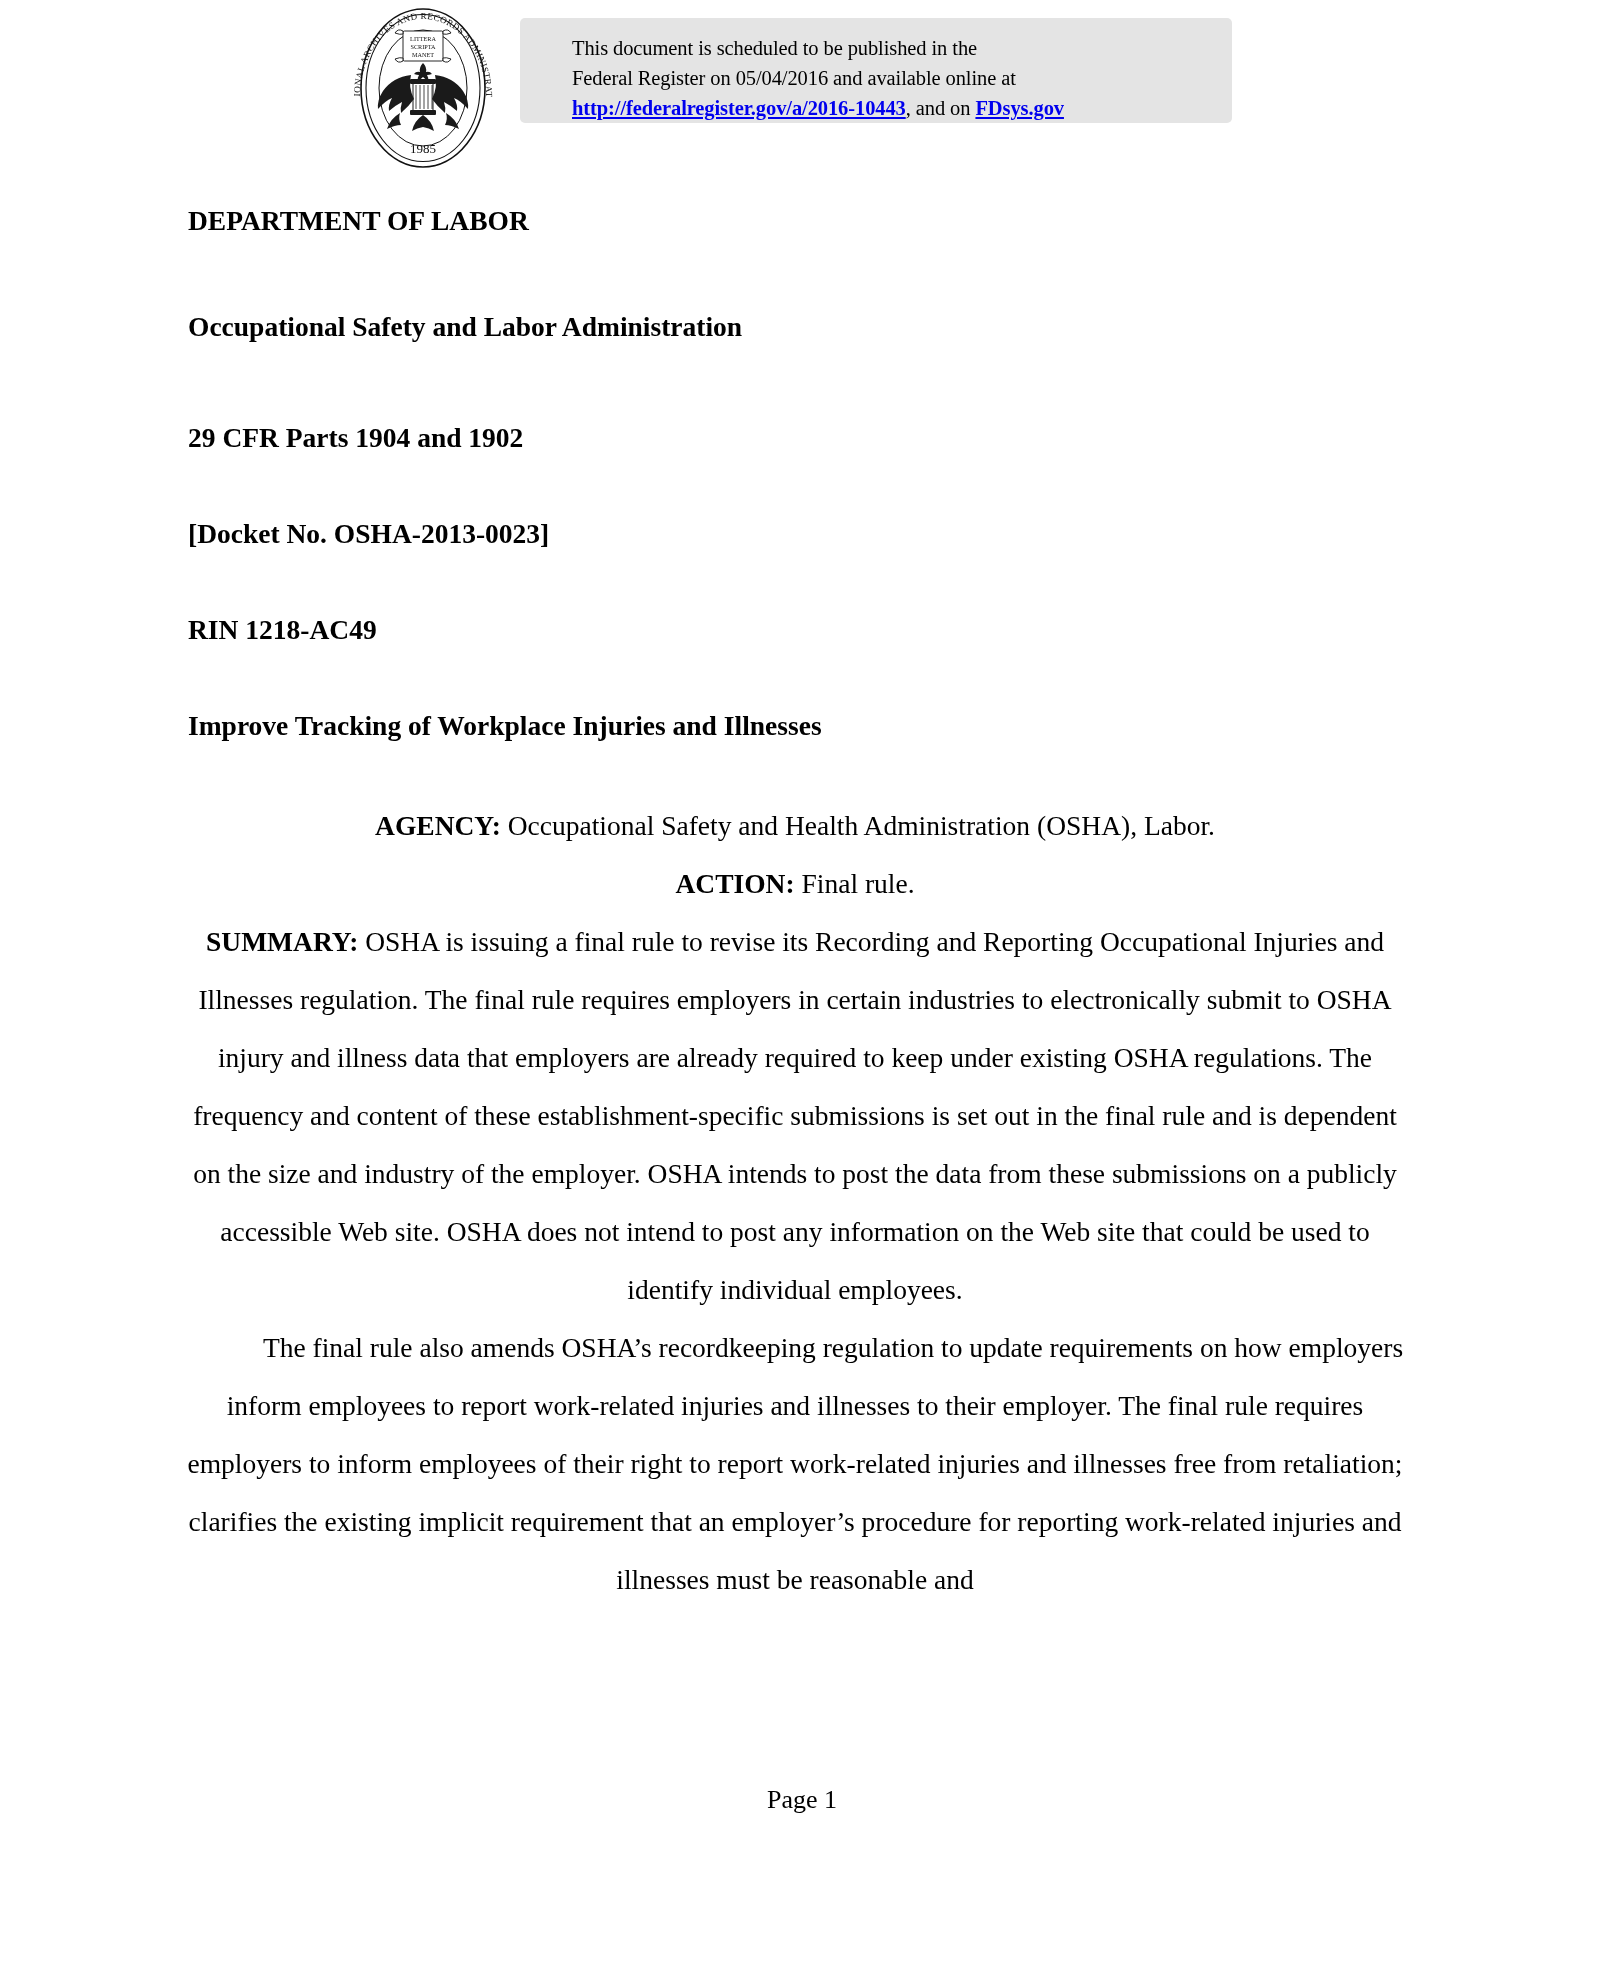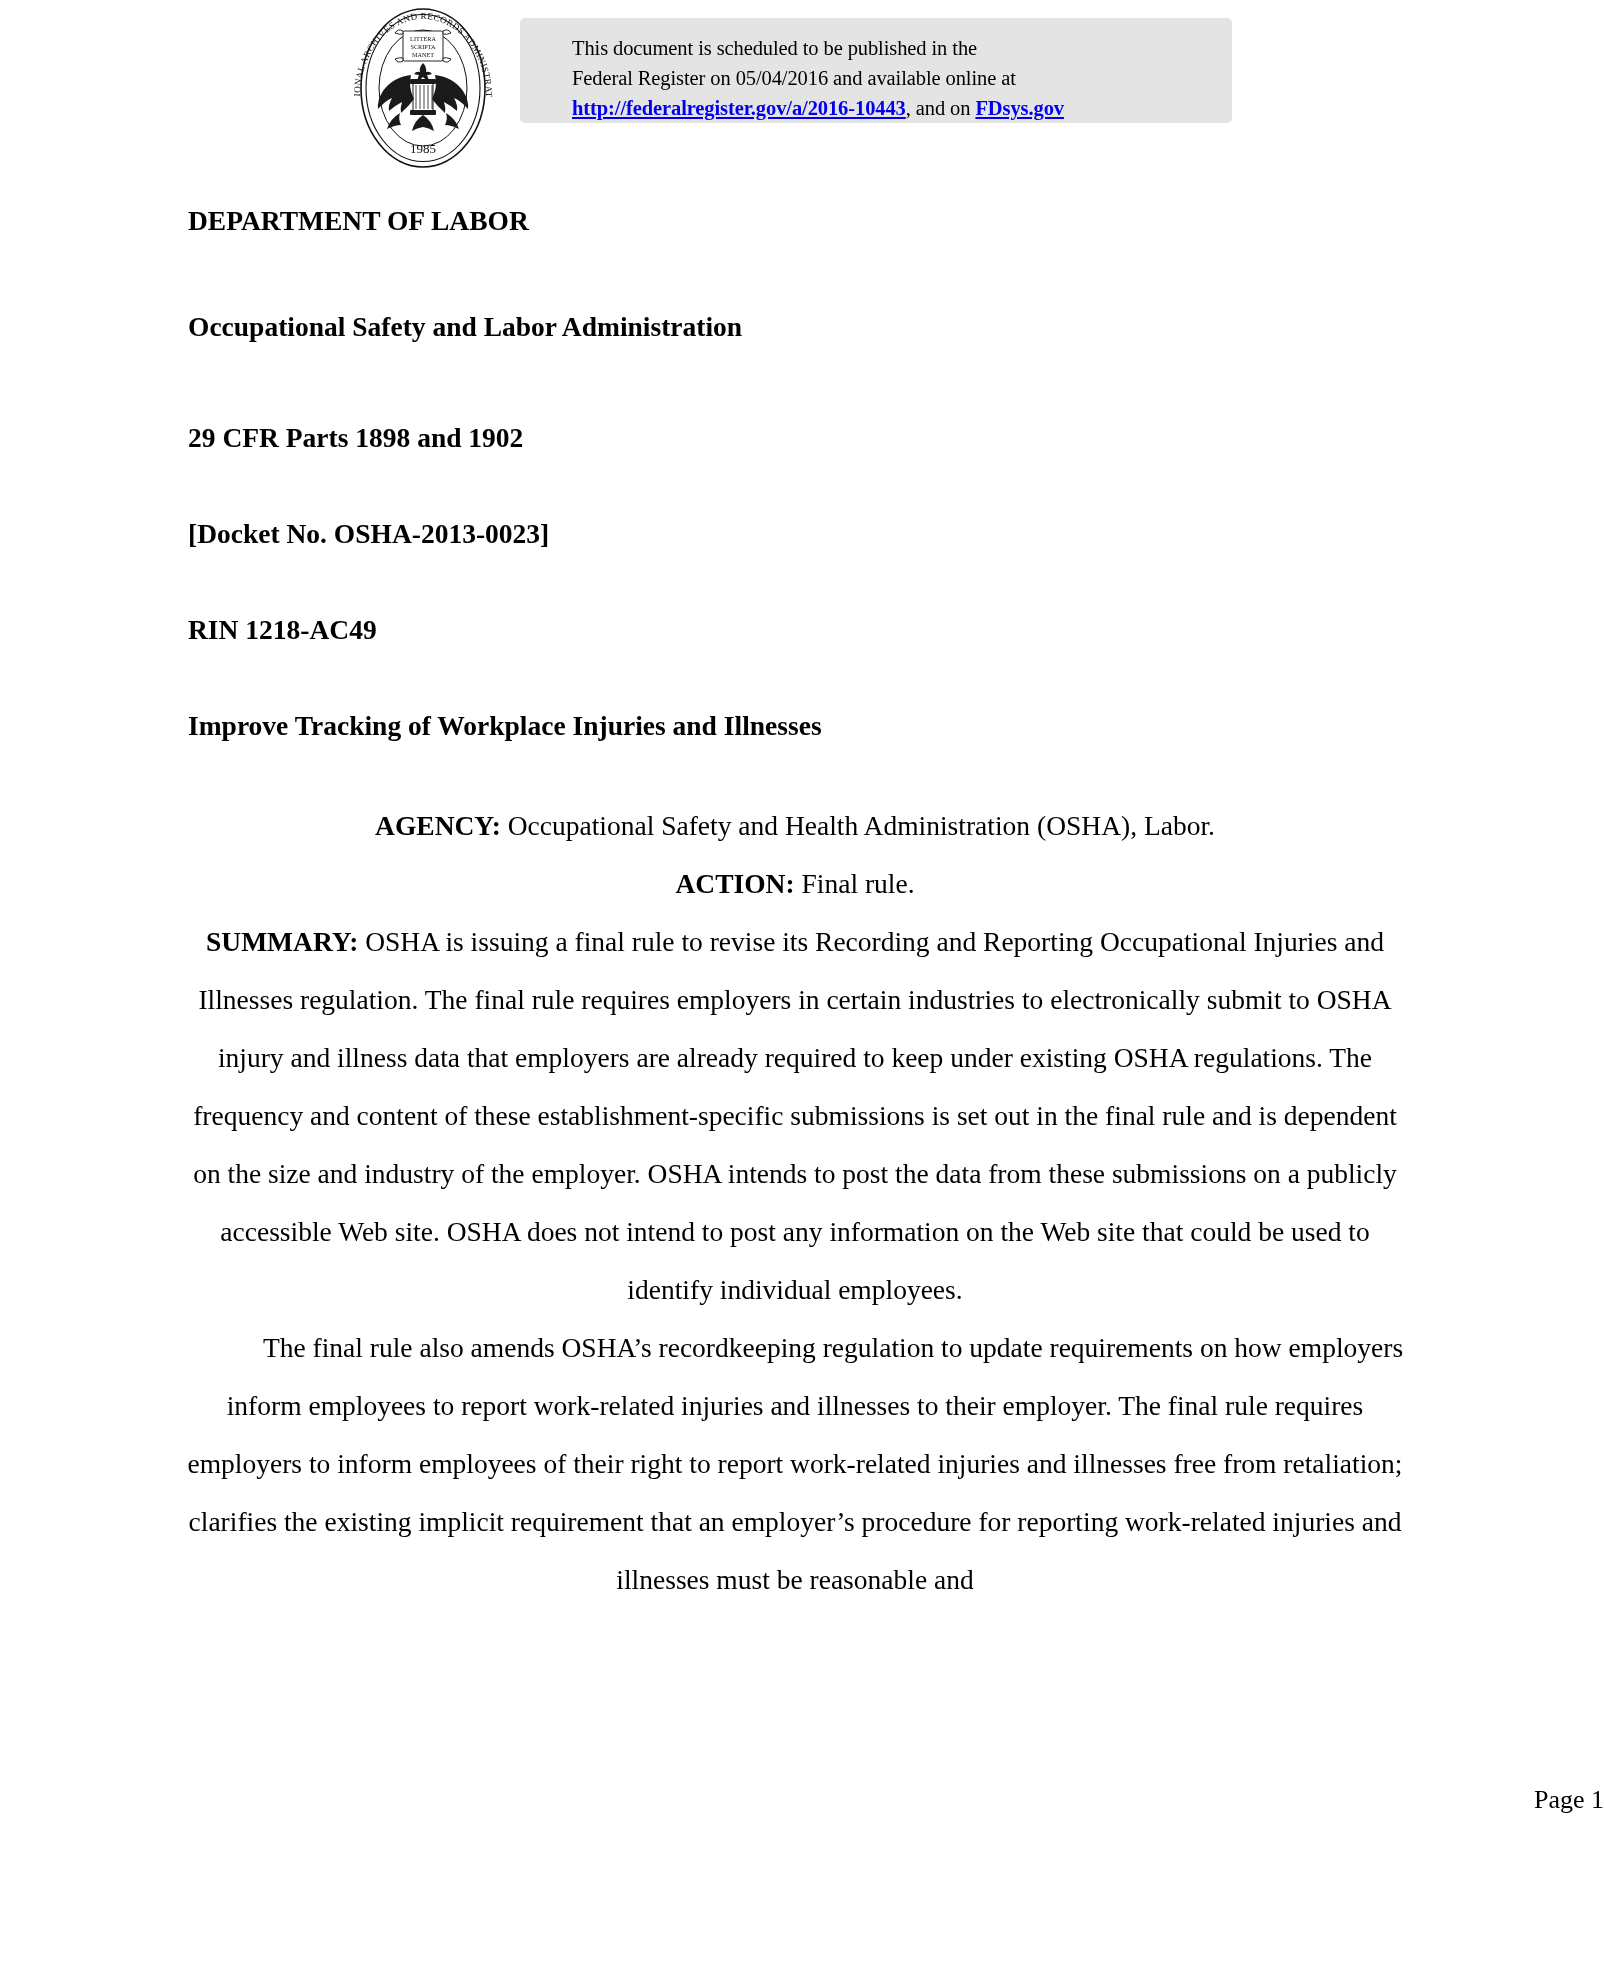--- a/index.html
+++ b/index.html
@@ -84,21 +84,21 @@
     text-align: center;
   }
   .para b { font-weight: bold; }
   .indent { text-indent: 76px; }
 
   #footer {
     position: absolute;
     left: 0;
     top: 1785px;
     width: 1604px;
-    text-align: right;
+    text-align: center;
     font-size: 26px;
     font-family: "Liberation Serif", "DejaVu Serif", serif;
   }
 </style>
 </head>
 <body>
 
 <div id="header-area">
 
   <div id="nara-seal">
@@ -160,21 +160,21 @@
 </div>
 
 <div id="page-body">
 
   <p class="hd">DEPARTMENT OF LABOR</p>
   <div class="gap-a"></div>
 
   <p class="hd">Occupational Safety and Labor Administration</p>
   <div class="gap-b"></div>
 
-  <p class="hd">29 CFR Parts 1898 and 1902</p>
+  <p class="hd">29 CFR Parts 1904 and 1902</p>
   <div class="gap-c"></div>
 
   <p class="hd">[Docket No. OSHA-2013-0023]</p>
   <div class="gap-c"></div>
 
   <p class="hd">RIN 1218-AC49</p>
   <div class="gap-c"></div>
 
   <p class="hd">Improve Tracking of Workplace Injuries and Illnesses</p>
   <div class="gap-c"></div>

